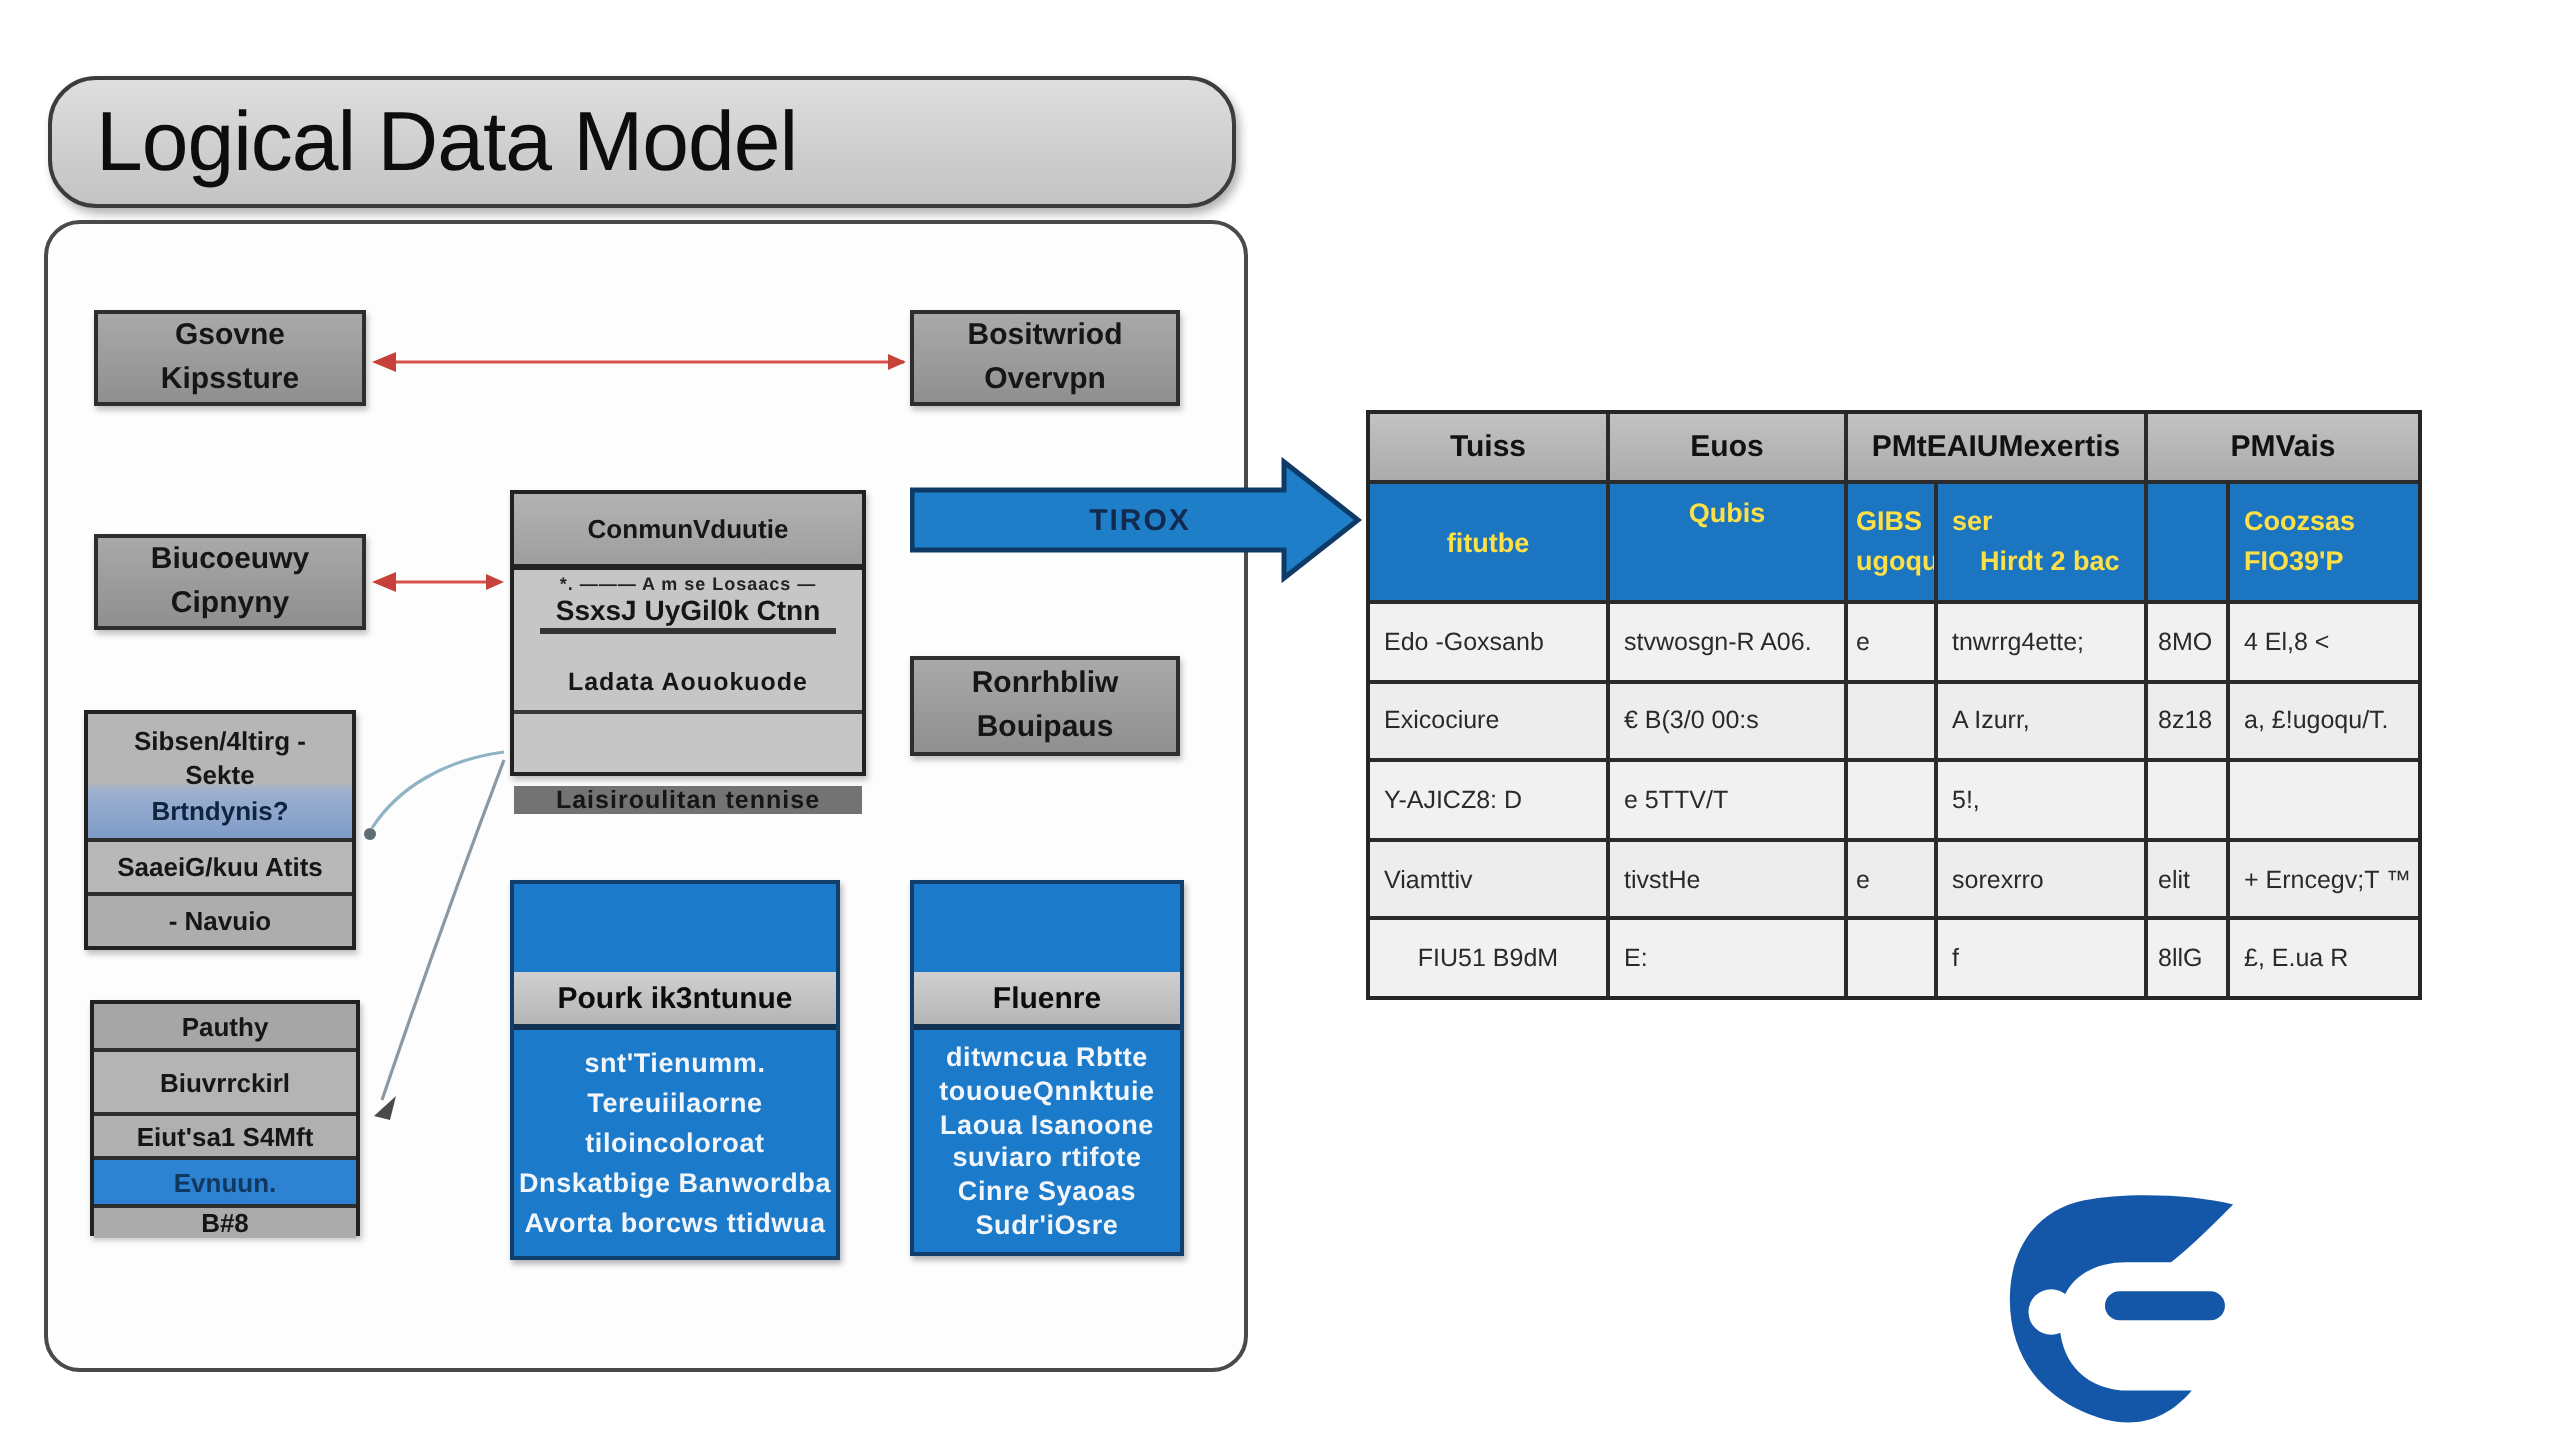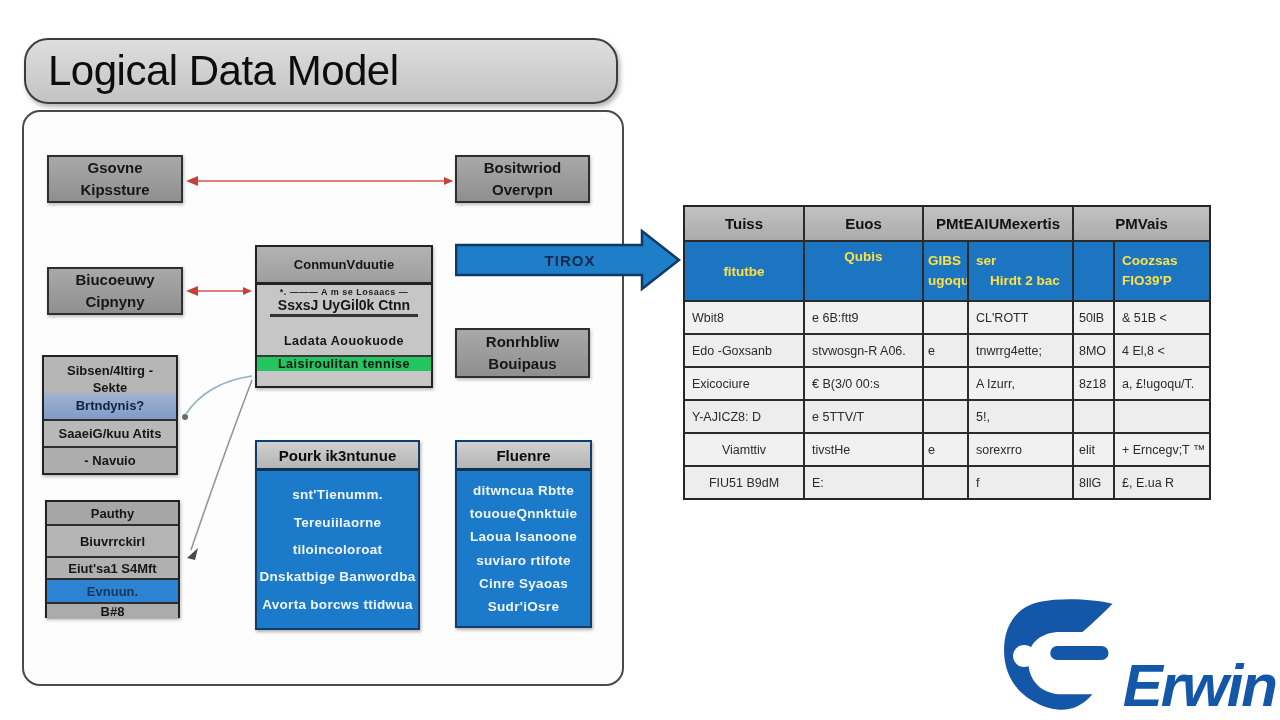--- a/index.html
+++ b/index.html
@@ -41,21 +41,21 @@
   
   .row-blue{background:#2e82d2;color:#11395f;}
   
   .comm-note{font-size:9px;font-weight:700;letter-spacing:.5px;color:#222;margin-top:2px;}
   .comm-main{font-size:14px;font-weight:700;border-bottom:3px solid #333;padding:0 8px 1px 8px;}
   .comm-row{font-size:12.5px;font-weight:700;letter-spacing:.5px;}
   
   .bluebox{position:absolute;box-sizing:border-box;border:2px solid #123e6b;background:#1b7ac9;
     box-shadow:1px 2px 3px rgba(0,0,0,.3);display:flex;flex-direction:column;}
   .bluebox .bhead{background:linear-gradient(#d0d0d0,#b5b5b5);border-bottom:3px solid #12304f;
-    color:#0d0d0d;font-weight:700;font-size:15px;display:flex;align-items:center;justify-content:center;}
+    color:#0d0d0d;font-weight:700;font-size:15px;display:flex;align-items:center;justify-content:center;margin-top:44px;}
   .bluebody{flex:1;display:flex;flex-direction:column;justify-content:space-evenly;padding:4px 2px;border-radius:17px;}
   .blue-line{color:#f2f6fb;font-size:13.5px;font-weight:700;text-align:center;letter-spacing:.3px;}
   
   .tirox{position:absolute;left:455px;top:228px;width:226px;height:64px;}
   .tirox-label{position:absolute;left:55px;top:0;width:120px;height:64px;display:flex;align-items:center;
     justify-content:center;font-size:15px;font-weight:700;color:#122a4d;letter-spacing:1px;}
   
   .dtable{position:absolute;left:683px;top:205px;width:528px;height:295px;box-sizing:border-box;
     border:2px solid #262626;display:flex;flex-direction:column;background:#ececec;}
   .trow{display:flex;border-bottom:2px solid #2b2b2b;box-sizing:border-box;}
@@ -117,21 +117,21 @@
     <div class="srow" style="height:38px;background:linear-gradient(#b3b3b3,#9e9e9e);border-bottom:3px solid #222;">
       <span>ConmunVduutie</span>
     </div>
     <div class="srow" style="height:42px;flex-direction:column;border-bottom:none;justify-content:flex-start;">
       <span class="comm-note">*. ——— A m se Losaacs —</span>
       <span class="comm-main">SsxsJ UyGil0k Ctnn</span>
     </div>
     <div class="srow" style="height:30px;border-bottom:2px solid #3a3a3a;">
       <span class="comm-row">Ladata Aouokuode</span>
     </div>
-    <div class="srow" style="flex:1;background:#22c55e;">
+    <div class="srow" style="flex:1;background:#737373;margin-top:36px;">
       <span class="comm-row">Laisiroulitan tennise</span>
     </div>
   </div>
 
   <div class="ebox" style="left:455px;top:328px;width:135px;height:50px;">
     <span>Ronrhbliw</span>
     <span>Bouipaus</span>
   </div>
 
   <div class="stackbox" style="left:42px;top:355px;width:136px;height:120px;">
@@ -236,28 +236,20 @@
         <span class="indent">Hirdt 2 bac</span>
       </div>
       <div class="tcell cD1"></div>
       <div class="tcell cD2 sub-stack">
         <span>Coozsas</span>
         <span>FIO39'P</span>
       </div>
     </div>
     <div class="tbody">
         <div class="trow">
-          <div class="tcell cA">Wbit8</div>
-          <div class="tcell cB">e 6B:ftt9</div>
-          <div class="tcell cC1"></div>
-          <div class="tcell cC2">CL'ROTT</div>
-          <div class="tcell cD1">50lB</div>
-          <div class="tcell cD2">&amp; 51B &lt;</div>
-        </div>
-        <div class="trow">
           <div class="tcell cA">Edo -Goxsanb</div>
           <div class="tcell cB">stvwosgn-R A06.</div>
           <div class="tcell cC1">e</div>
           <div class="tcell cC2">tnwrrg4ette;</div>
           <div class="tcell cD1">8MO</div>
           <div class="tcell cD2">4 El,8 &lt;</div>
         </div>
         <div class="trow">
           <div class="tcell cA">Exicociure</div>
           <div class="tcell cB">€ B(3/0 00:s</div>
@@ -292,16 +284,15 @@
         </div>
       </div>
   </div>
 
   <div class="erwin">
     <svg width="136" height="122" viewBox="0 0 130 118">
       <path d="M40,4 C16,9 4,28 4,52 C4,82 22,102 50,110 C66,114 80,110 92,96 L58,96 C38,94 28,80 28,62 C28,44 42,34 60,34 L82,34 C92,26 104,14 112,6 C92,1 60,0 40,4 Z" fill="#1456a8"></path>
       <circle cx="24" cy="58" r="11" fill="#ffffff"></circle>
       <rect x="50" y="48" width="58" height="14" rx="7" fill="#1456a8"></rect>
     </svg>
-    <span class="erwin-text">Erwin</span>
   </div>
 
 </div>
 
 </body></html>

